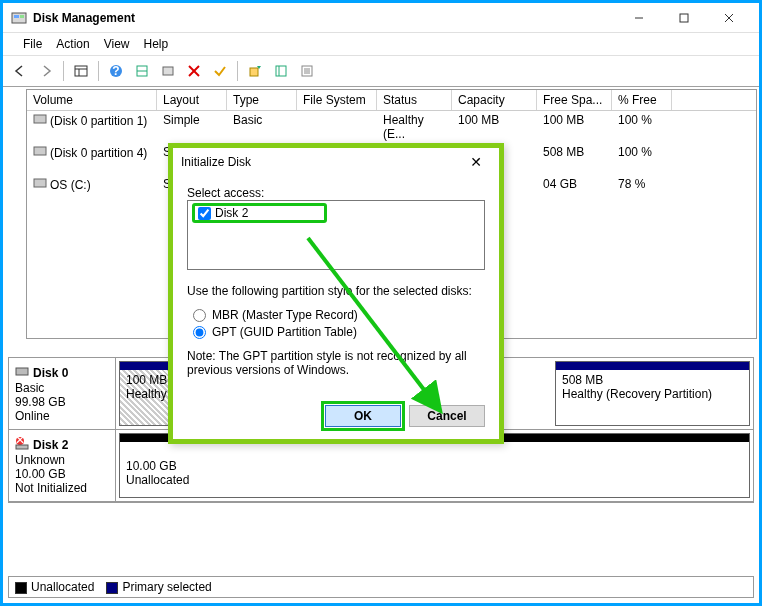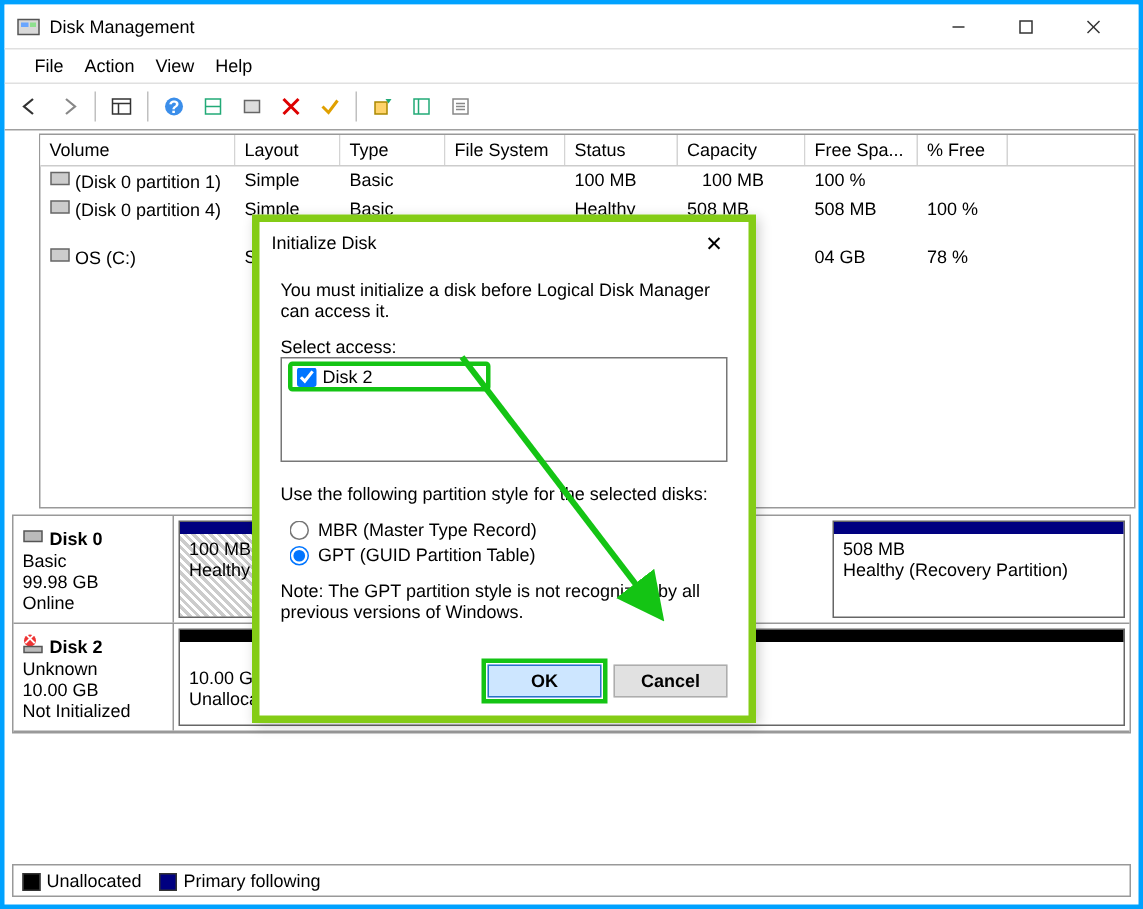--- a/index.html
+++ b/index.html
@@ -1,39 +1,39 @@
 <!DOCTYPE html>
 <html><head>
 <meta charset="utf-8">
 <style>
 * { margin: 0; padding: 0; box-sizing: border-box; font-family: 'Segoe UI', Tahoma, sans-serif; font-size: 12px; }
 body { background: #fff; width: 762px; height: 606px; border: 3px solid #00a2ff; position: relative; overflow: hidden; }
 
 .titlebar { height: 30px; display: flex; align-items: center; padding: 0 8px; background: #fff; border-bottom: 1px solid #e0e0e0; }
 .titlebar .icon { width: 16px; height: 16px; margin-right: 6px; display: inline-block; }
-.titlebar .title { flex: 1; }
+.titlebar .title { flex: 1; font-weight: bold; }
 .winbtn { width: 45px; height: 28px; display: flex; align-items: center; justify-content: center; color: #555; }
 
 .menubar { height: 22px; display: flex; align-items: center; padding: 0 20px; gap: 14px; }
 .menubar span { cursor: default; }
 
 .toolbar { height: 32px; display: flex; align-items: center; padding: 0 6px; gap: 4px; border-top: 1px solid #e0e0e0; border-bottom: 1px solid #a0a0a0; }
 .tbtn { width: 22px; height: 22px; display: flex; align-items: center; justify-content: center; border: 1px solid transparent; }
 .tsep { width: 1px; height: 20px; background: #c0c0c0; margin: 0 2px; }
 
 .listpane { border: 1px solid #999; margin: 2px; }
 .listhead { display: flex; background: #fff; border-bottom: 1px solid #ccc; }
 .listhead .col { border-right: 1px solid #d4d4d4; padding: 3px 6px; background: #fff; }
 .listbody .row { display: flex; padding: 1px 0; }
 .listbody .cell { padding: 1px 6px; }
 .c0{width:130px}.c1{width:70px}.c2{width:70px}.c3{width:80px}.c4{width:75px}.c5{width:85px}.c6{width:75px}.c7{width:60px}
 
 .diskicon { display: inline-block; width: 14px; height: 12px; margin-right: 3px; }
 
-.diskpane { position: absolute; left: 5px; right: 5px; top: 340px; border: 1px solid #999; }
+.diskpane { position: absolute; left: 5px; right: 5px; top: 354px; border: 1px solid #999; }
 .diskrow { display: flex; border-bottom: 1px solid #999; }
 .diskinfo { width: 107px; padding: 6px; border-right: 1px solid #999; }
 .diskinfo .t { font-weight: bold; }
 .diskgraph { flex: 1; padding: 3px; display: flex; gap: 2px; }
 .part { border: 1px solid #666; padding: 4px 6px; display: flex; flex-direction: column; justify-content: flex-start; }
 .part .bar { height: 8px; margin: -4px -6px 3px -6px; }
 .crosshatch { background: repeating-linear-gradient(45deg,#ccc 0,#ccc 2px,#fff 2px,#fff 4px),repeating-linear-gradient(-45deg,#ccc 0,#ccc 2px,transparent 2px,transparent 4px); }
 
 .legend { position: absolute; left: 5px; right: 5px; bottom: 5px; height: 22px; border: 1px solid #999; display: flex; align-items: center; padding: 0 6px; gap: 12px; }
 .legswatch { width: 12px; height: 12px; display: inline-block; border: 1px solid #333; margin-right: 4px; vertical-align: middle; }
@@ -177,20 +177,21 @@
     <div class="col c7">% Free</div>
   </div>
   <div class="listbody" id="volrows">
       <div class="row">
         <div class="cell c0"><span class="diskicon"><svg width="14" height="12">
               <rect x="1" y="2" width="12" height="8" fill="#ccc" stroke="#666"></rect>
             </svg></span>(Disk 0 partition 1)</div>
         <div class="cell c1">Simple</div>
         <div class="cell c2">Basic</div>
         <div class="cell c3"></div>
+        <div class="cell c4">Healthy (E...</div>
         <div class="cell c5">100 MB</div>
         <div class="cell c6">100 MB</div>
         <div class="cell c7">100 %</div>
       </div>
       <div class="row">
         <div class="cell c0"><span class="diskicon"><svg width="14" height="12">
               <rect x="1" y="2" width="12" height="8" fill="#ccc" stroke="#666"></rect>
             </svg></span>(Disk 0 partition 4)</div>
         <div class="cell c1">Simple</div>
         <div class="cell c2">Basic</div>
@@ -262,30 +263,29 @@
         <div style="height:14px"></div>
         <div>10.00 GB</div>
         <div>Unallocated</div>
       </div>
     </div>
   </div>
 </div>
 
 <div class="legend">
   <span><span class="legswatch" style="background:#000"></span><span>Unallocated</span></span>
-  <span><span class="legswatch" style="background:#000080"></span><span>Primary following</span></span>
+  <span><span class="legswatch" style="background:#000080"></span><span>Primary selected</span></span>
 </div>
 
 <div class="dialog">
   <div class="dlgtitle">
     <span class="t">Initialize Disk</span>
     <span class="dlgclose">✕</span>
   </div>
   <div class="dlgbody">
-    <p>You must initialize a disk before Logical Disk Manager can access it.</p>
     <div>Select access:</div>
     <div class="listbox">
       <div class="cbx hl-green" style="width:135px;padding:0 3px">
         <input type="checkbox" checked="" style="">
         <span>Disk 2</span>
       </div>
     </div>
     <p style="margin-top:14px">Use the following partition style for the selected disks:</p>
     <label class="radio">
         <input type="radio" name="ps" style="">

